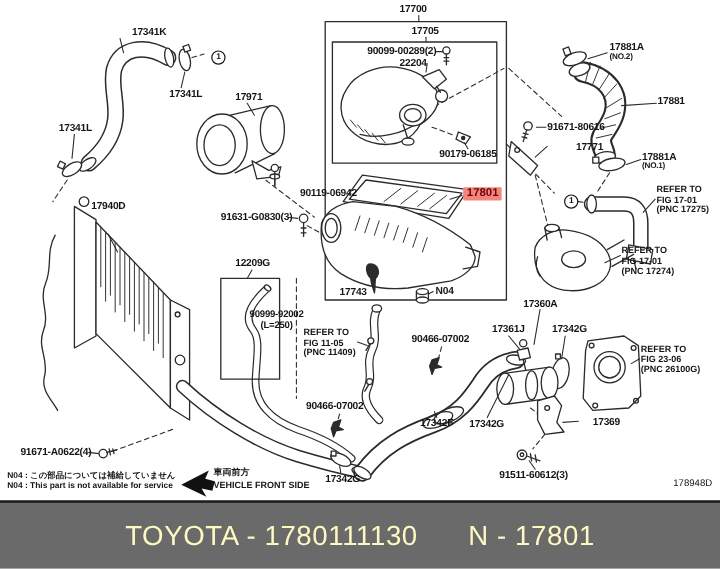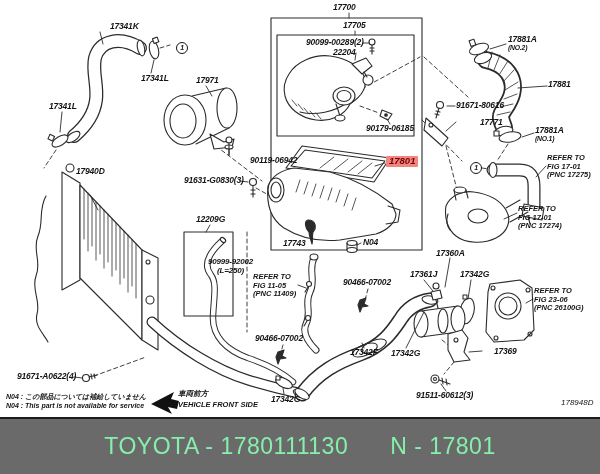--- a/index.html
+++ b/index.html
@@ -6,42 +6,42 @@
   #stage{
     position:relative;width:600px;height:474px;background:#ffffff;overflow:hidden;
     font-family:"Liberation Sans",sans-serif;
   }
   #art{position:absolute;left:0;top:0;}
   #label-layer{position:absolute;left:0;top:0;width:600px;height:417px;}
   .label{
     position:absolute;font-weight:bold;font-size:8.5px;line-height:1.08;
     color:#151515;white-space:nowrap;letter-spacing:-0.2px;
   }
-  .label div{pointer-events:none;font-style:italic;}
+  .label div{pointer-events:none;}
   .style-part{}
   .style-part-small{font-size:8px;}
   .style-highlight{
     background:#f2867c;color:#73000c;padding:0 3px 1px 3px;font-size:9.5px;
     border-radius:1px;letter-spacing:0;
   }
   .style-refer{font-size:7.5px;letter-spacing:0;line-height:1.15;}
   .style-note{font-size:7px;letter-spacing:0;}
   .style-note-strong{font-size:7.5px;letter-spacing:0;}
   .style-code{font-weight:normal;font-size:8px;letter-spacing:0;}
   .style-circle{
     width:10px;height:10px;border:1.2px solid #151515;border-radius:50%;
     font-size:7px;display:flex;align-items:center;justify-content:center;
     background:#fff;
   }
   .subline{font-size:6.8px;font-weight:bold;}
   .banner{
     position:absolute;left:0;bottom:0;width:600px;height:55px;
     background:#6a6a6a;border-top:2px solid #1c1c1c;
     display:flex;align-items:center;justify-content:center;gap:42px;
-    color:#86efac;font-size:23px;font-weight:400;letter-spacing:0.5px;
+    color:#fef9c3;font-size:23px;font-weight:400;letter-spacing:0.5px;
   }
 </style>
 </head>
 <body>
 
 <div id="stage">
 
   <svg id="art" width="600" height="417" viewBox="0 0 600 417" stroke="#2b2b2b" fill="none" stroke-width="1.1" stroke-linecap="round" stroke-linejoin="round">
 
     <g stroke-width="0.9" stroke-dasharray="4 3">

